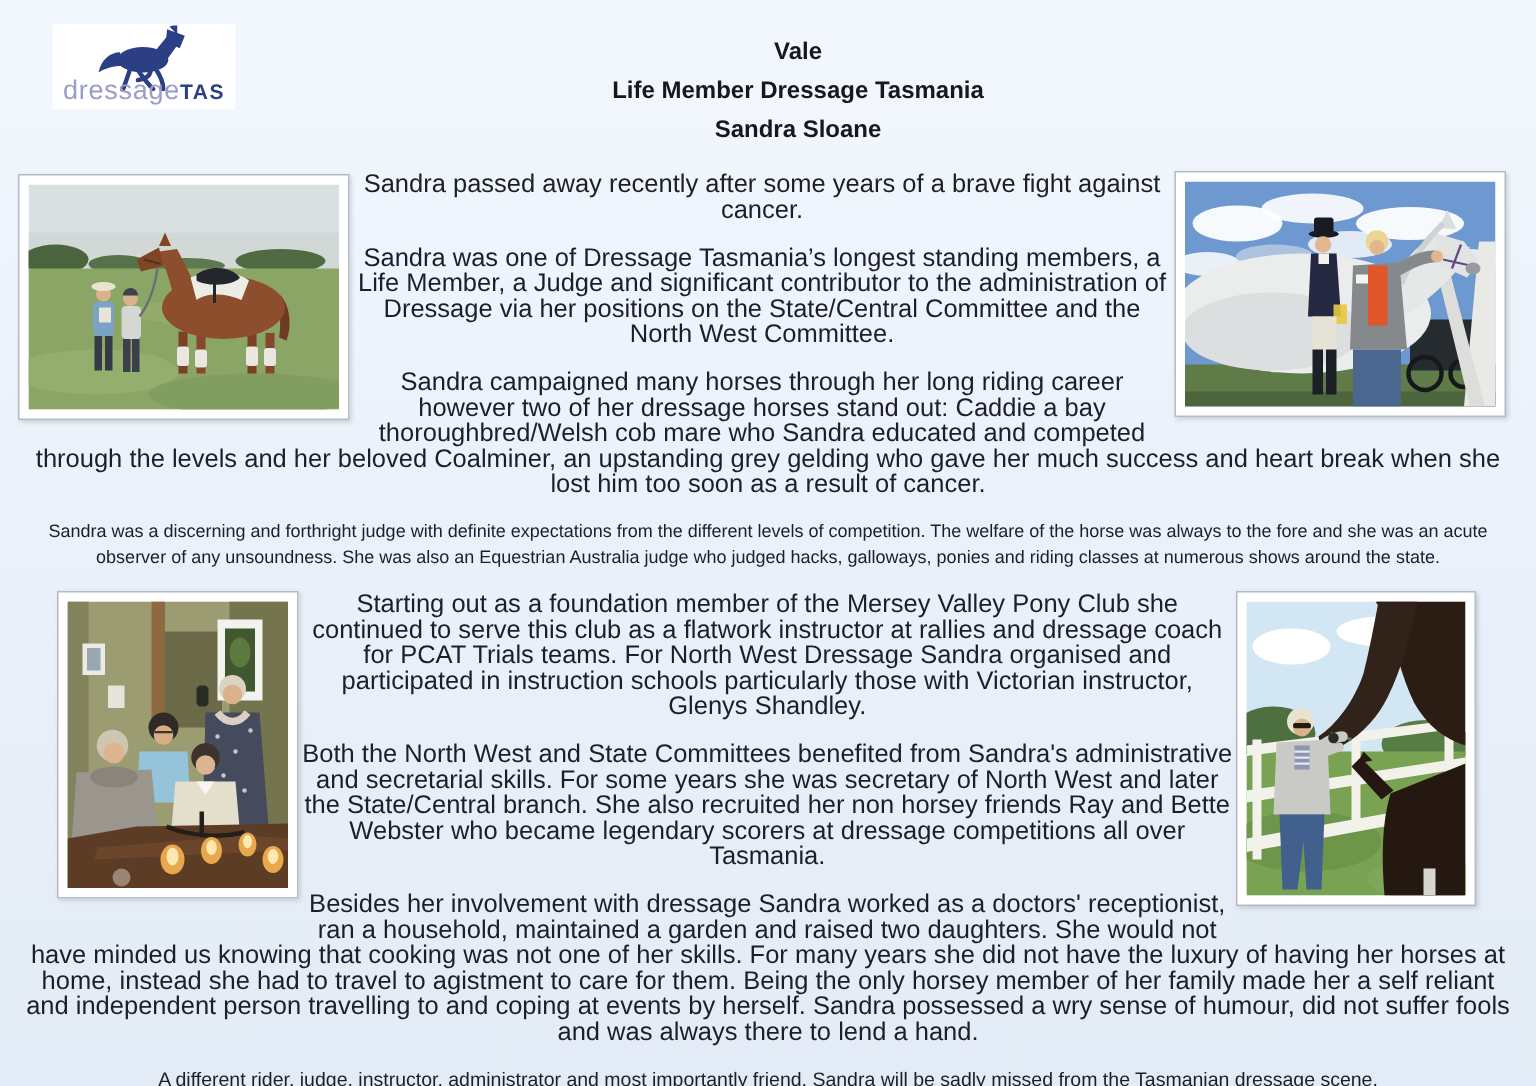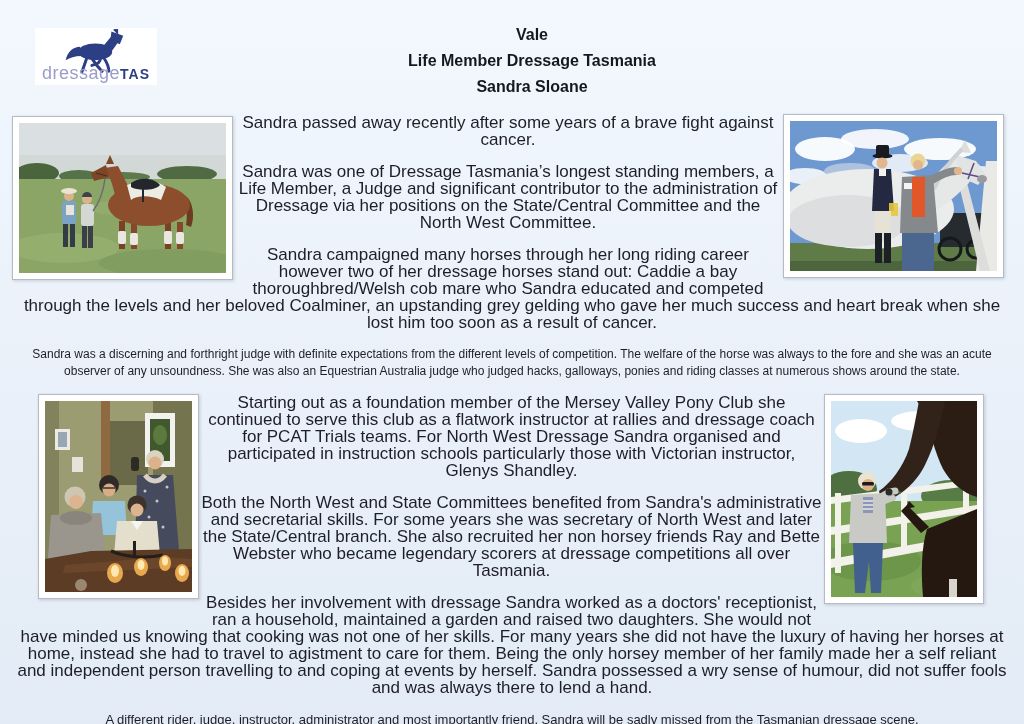--- a/index.html
+++ b/index.html
@@ -7,21 +7,21 @@
     position:relative;
     width:1024px;height:724px;
     box-sizing:border-box;
     padding-top:10px;
     overflow:hidden;
     background:linear-gradient(180deg,#f3f8fe 0%,#ebf2fa 40%,#e3ebf6 100%);
     font-family:"Liberation Sans","DejaVu Sans",sans-serif;
     color:#1d1e28;
   }
   
-  .logo{position:absolute;left:35px;top:28px;width:122px;height:57px;background:#ffffff;}
+  .logo{position:absolute;left:35px;top:16px;width:122px;height:57px;background:#ffffff;}
   .logo svg{position:absolute;top:1px;left:16px;display:block;}
   .logo-text{position:absolute;bottom:3px;left:7px;white-space:nowrap;line-height:16px;}
   .logo-dressage{font-size:18px;color:#9b9cc9;letter-spacing:.5px;}
   .logo-tas{font-size:14px;font-weight:bold;color:#2c3f85;letter-spacing:1px;}
   
   .title{margin:12px 0 0;font-size:16px;line-height:26px;font-weight:bold;text-align:center;color:#16171f;}
   .title span{display:block;margin-left:40px;}
   
   .sec{font-size:17px;line-height:17px;}
   .sec p{margin:0 0 15px;text-align:center;}

